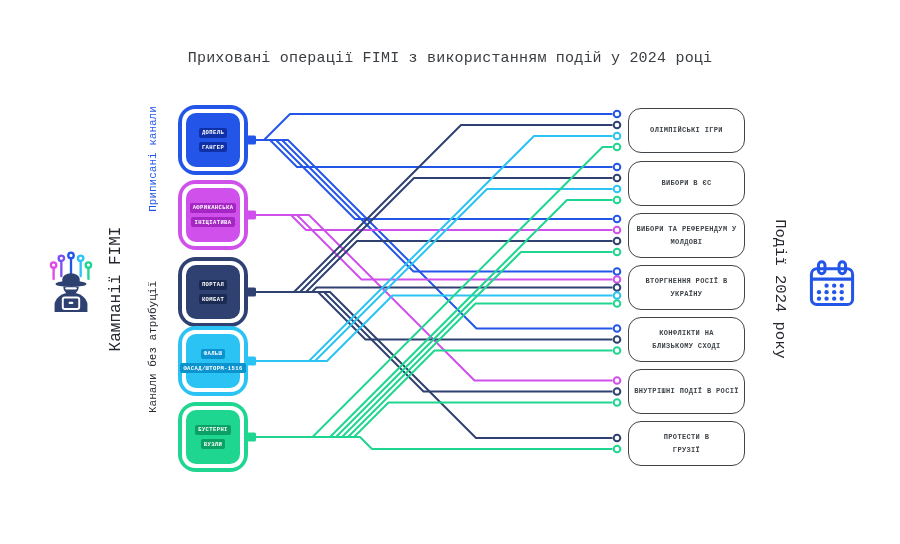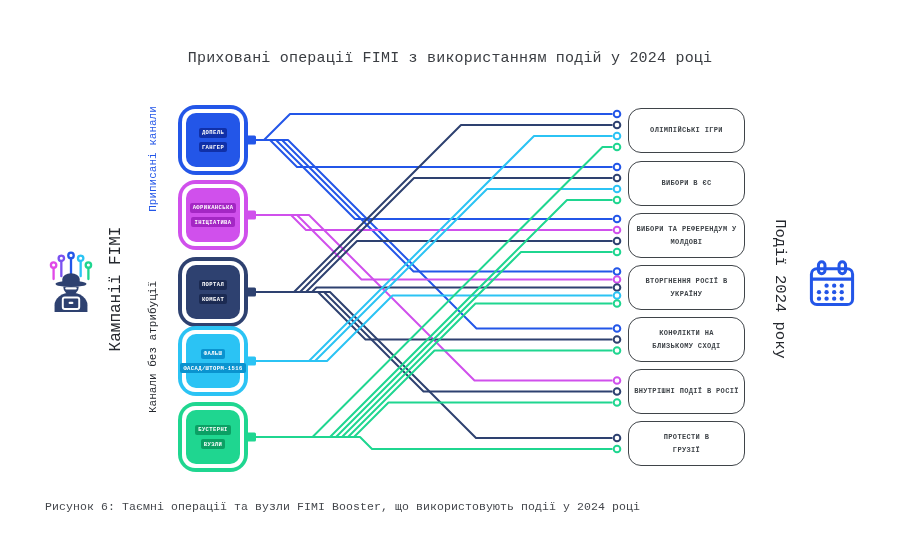--- a/index.html
+++ b/index.html
@@ -216,14 +216,13 @@
       <path d="M 256 437 L 342 437 L 475.5 303.5 L 612.5 303.5" fill="none" stroke="#1fd690" stroke-width="2" stroke-linejoin="round"></path>
       <circle cx="617" cy="303.5" r="3.3" fill="#ffffff" stroke="#1fd690" stroke-width="2"></circle>
       <path d="M 256 437 L 348 437 L 434.5 350.5 L 612.5 350.5" fill="none" stroke="#1fd690" stroke-width="2" stroke-linejoin="round"></path>
       <circle cx="617" cy="350.5" r="3.3" fill="#ffffff" stroke="#1fd690" stroke-width="2"></circle>
       <path d="M 256 437 L 354 437 L 388.5 402.5 L 612.5 402.5" fill="none" stroke="#1fd690" stroke-width="2" stroke-linejoin="round"></path>
       <circle cx="617" cy="402.5" r="3.3" fill="#ffffff" stroke="#1fd690" stroke-width="2"></circle>
       <path d="M 256 437 L 360 437 L 372 449 L 612.5 449" fill="none" stroke="#1fd690" stroke-width="2" stroke-linejoin="round"></path>
       <circle cx="617" cy="449" r="3.3" fill="#ffffff" stroke="#1fd690" stroke-width="2"></circle>
     </svg>
 
-  <p class="caption">Рисунок 6: Таємні операції та вузли FIMI Booster, що використовують події у 2024 році</p>
 </div>
 
 </body></html>

